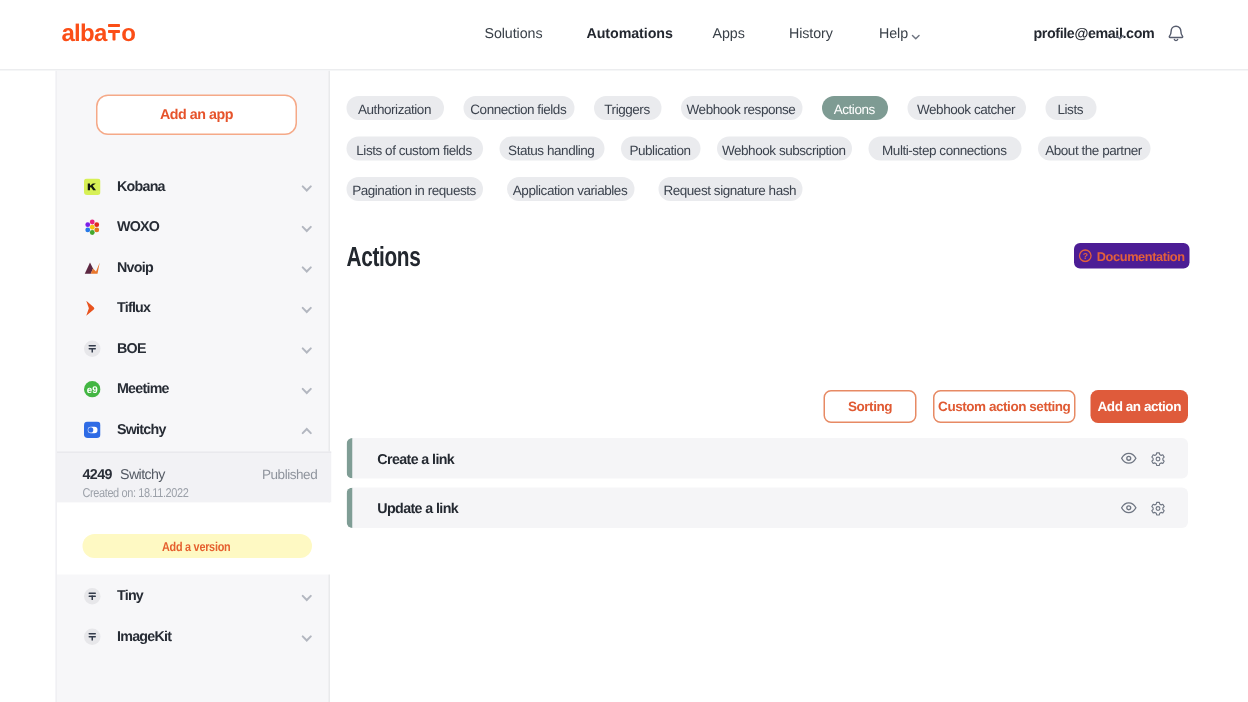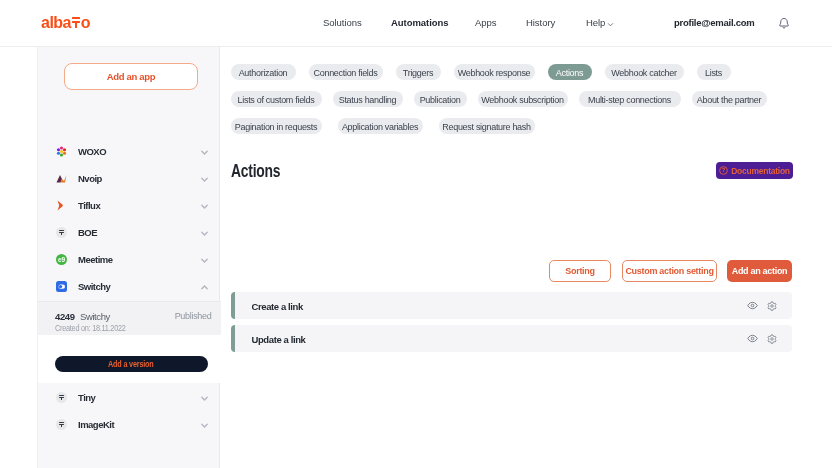--- a/index.html
+++ b/index.html
@@ -27,21 +27,21 @@
   .app .nm { position:absolute; left:40px; top:9px; font-size:9.5px; font-weight:bold; letter-spacing:-0.5px; color:#272C35; line-height:1; }
   .app .cv { position:absolute; right:12px; top:9.5px; width:9px; height:9px; color:#B6BAC2; }
   .app .cv svg, .app .ic svg { display:block; }
   .swpanel { position:absolute; left:0; top:254px; width:183px; }
   .swinfo { position:relative; width:183px; height:34px; background:#F2F2F5; border-top:1px solid #E9E9ED; }
   .swinfo .num { position:absolute; left:17px; top:9px; font-size:9.5px; font-weight:bold; letter-spacing:-0.4px; color:#2A2F38; }
   .swinfo .snm { position:absolute; left:42px; top:9px; font-size:9.5px; letter-spacing:-0.4px; color:#555B65; }
   .swinfo .pub { position:absolute; right:9.5px; top:9px; font-size:9px; letter-spacing:-0.3px; color:#8F949D; }
   .swinfo .crt { position:absolute; left:17px; top:21px; font-size:8.5px; letter-spacing:-0.3px; color:#9CA1A9; transform:scaleX(0.86); transform-origin:0 0; }
   .swwhite { position:relative; width:183px; height:48px; background:#fff; }
-  .addver { position:absolute; left:16.5px; top:21px; width:153px; height:16px; background:#0f172a; border-radius:8px; color:#E5602F; font-weight:bold; font-size:8.5px; letter-spacing:-0.2px; text-align:center; line-height:16px; }
+  .addver { position:absolute; left:16.5px; top:21px; width:153px; height:16px; background:#fef9c3; border-radius:8px; color:#E5602F; font-weight:bold; font-size:8.5px; letter-spacing:-0.2px; text-align:center; line-height:16px; }
   .addver span { display:inline-block; transform:scaleX(0.85); transform-origin:center; }
 
   
   .gic { display:block; width:11px; height:11px; border-radius:50%; background:#E7E7EA; position:relative; }
   .gic i { position:absolute; background:#323B4A; display:block; }
   .gic .g1 { left:2.6px; right:2.6px; top:2.6px; height:1.2px; border-radius:0.5px; }
   .gic .g2 { left:2.6px; right:2.6px; top:4.6px; height:1.2px; border-radius:0.5px; }
   .gic .g3 { left:4.9px; width:1.3px; top:4.6px; height:3.9px; }
 
   
@@ -70,35 +70,49 @@
     <span class="nav-item" style="left:323px;">Solutions</span>
     <span class="nav-item b" style="left:391px;">Automations</span>
     <span class="nav-item" style="left:475px;">Apps</span>
     <span class="nav-item" style="left:526px;">History</span>
     <span class="nav-item" style="left:586px;">Help</span>
     <span class="caret" style="position:absolute;left:607px;top:20.5px;">
         <svg viewBox="0 0 8 8" width="7" height="7">
           <path d="M1.5 3 4 5.5 6.5 3" fill="none" stroke="#6E7480" stroke-width="1.1" stroke-linecap="round" stroke-linejoin="round"></path>
         </svg>
       </span>
-    <span class="nav-item b" style="left:643px;letter-spacing:-0.25px;padding-left:31px;">profile@email.com</span>
+    <span class="nav-item b" style="left:658px;letter-spacing:-0.25px;padding-left:31px;">profile@email.com</span>
     <span class="caret" style="position:absolute;left:742.5px;top:20.5px;">
         <svg viewBox="0 0 8 8" width="7" height="7">
           <path d="M1.5 3 4 5.5 6.5 3" fill="none" stroke="#6E7480" stroke-width="1.1" stroke-linecap="round" stroke-linejoin="round"></path>
         </svg>
       </span>
     <span style="position:absolute;left:778px;top:16px;"><svg width="12" height="13" viewBox="0 0 24 26">
           <path d="M12 3c-4 0-6.5 3-6.5 6.8 0 3.4-1 5.2-2.2 6.6-.5.6-.2 1.6.7 1.6h16c.9 0 1.2-1 .7-1.6-1.2-1.4-2.2-3.2-2.2-6.6C18.5 6 16 3 12 3z" fill="none" stroke="#575D6E" stroke-width="1.9" stroke-linejoin="round"></path>
           <path d="M9.8 20.5a2.3 2.3 0 0 0 4.4 0" fill="none" stroke="#575D6E" stroke-width="1.9" stroke-linecap="round"></path>
         </svg></span>
   </div>
 
   <div class="sidebar">
     <div class="addapp">Add an app</div>
 
+    <div class="app" style="top:64px;">
+      <span class="ic">
+          <svg width="11" height="11" viewBox="0 0 22 22">
+            <rect width="22" height="22" rx="4" fill="#D7F056"></rect>
+            <path d="M5 6.5v9h3v-3.2l1.2-1.1 3 4.3H16l-4.5-6 4.2-3h-4l-3.7 3V6.5z" fill="#10150F"></path>
+          </svg>
+        </span>
+      <span class="nm">Kobana</span>
+      <span class="cv">
+          <svg viewBox="0 0 8 8" width="9" height="9">
+            <path d="M1.6 2.9 4 5.3 6.4 2.9" fill="none" stroke="#B3B7C0" stroke-width="1.2" stroke-linecap="round"></path>
+          </svg>
+        </span>
+    </div>
 
     <div class="app" style="top:91px;">
       <span class="ic">
           <svg width="11" height="11" viewBox="0 0 22 22">
         <circle cx="11" cy="11" r="3.2" fill="#F5C612"></circle>
         <circle cx="11" cy="4" r="3.2" fill="#E8247E"></circle>
         <circle cx="17" cy="7.5" r="3.2" fill="#DE2A1D"></circle>
         <circle cx="17" cy="14.5" r="3.2" fill="#E2761C"></circle>
         <circle cx="11" cy="18" r="3.2" fill="#43A82D"></circle>
         <circle cx="5" cy="14.5" r="3.2" fill="#2779E8"></circle>

